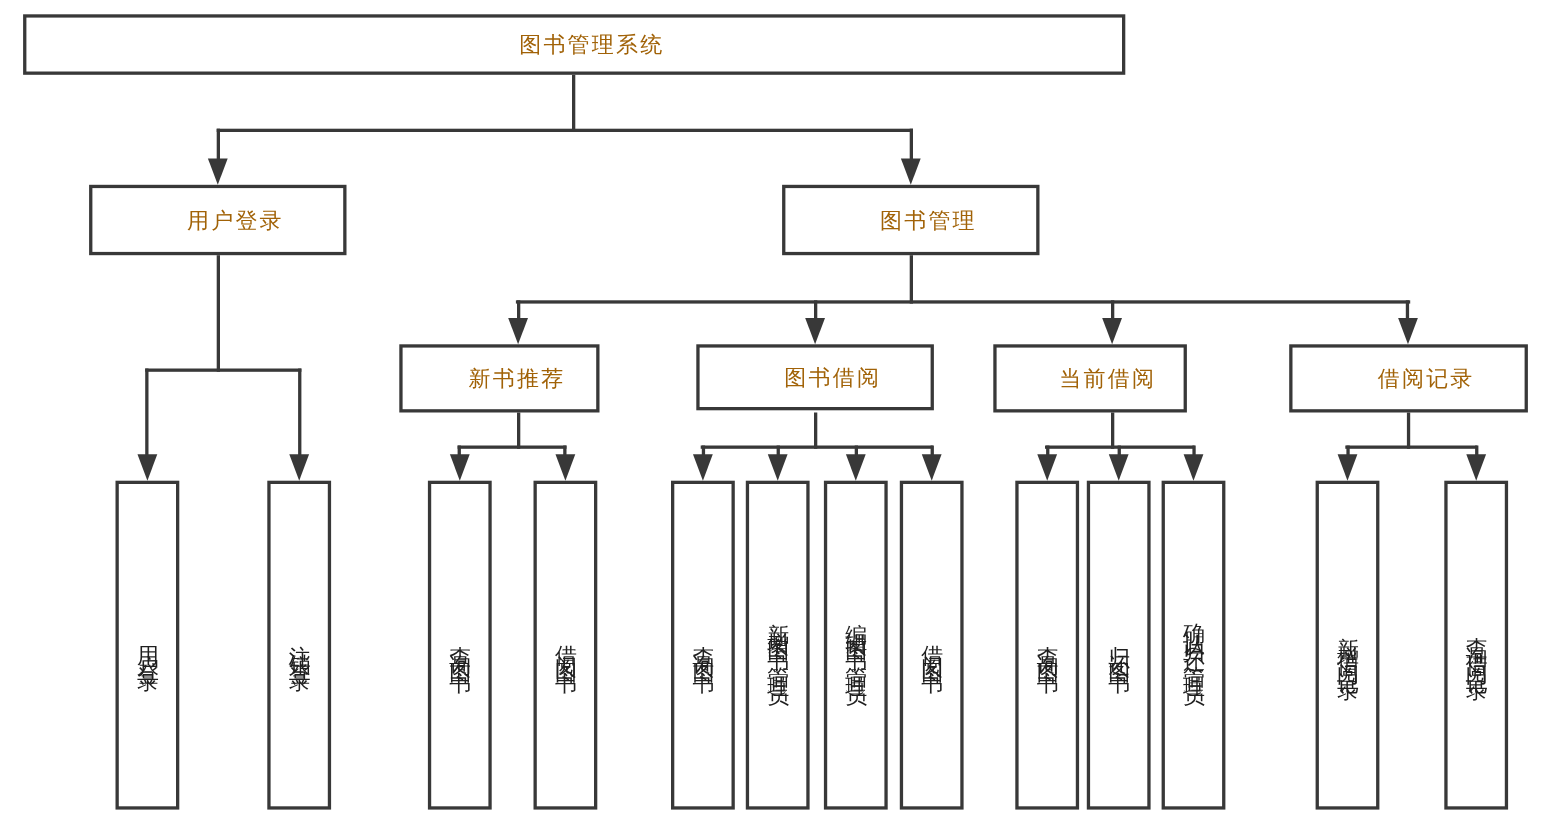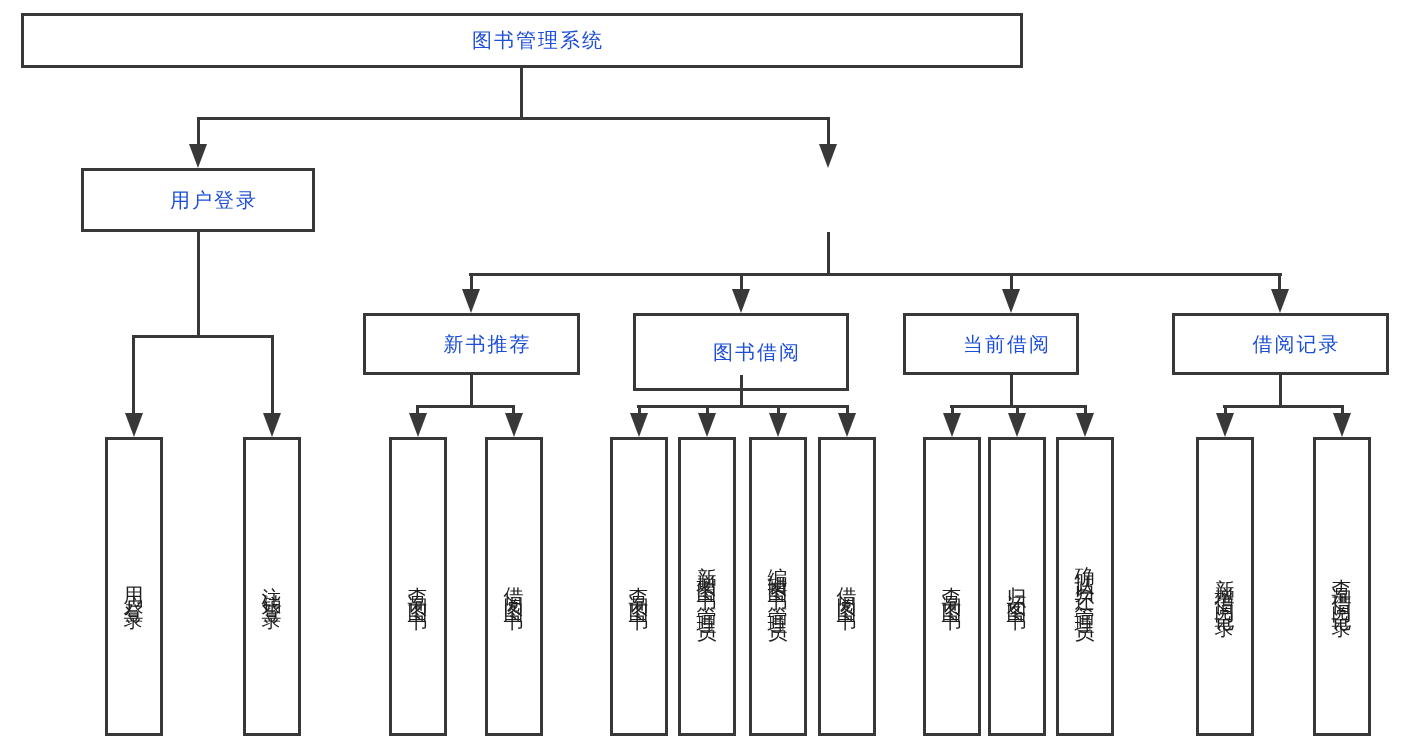--- a/index.html
+++ b/index.html
@@ -4,21 +4,21 @@
 <style>
   html,body{margin:0;padding:0;}
   body{
     width:1405px;height:747px;background:#ffffff;overflow:hidden;position:relative;
     font-family:"Liberation Sans","DejaVu Sans",sans-serif;
   }
   .stage{position:absolute;left:0;top:0;width:1405px;height:747px;}
   .box{
     position:absolute;box-sizing:border-box;border:3px solid #383838;background:#ffffff;
     display:flex;align-items:center;justify-content:center;
-    color:#1d4ed8;font-size:20px;letter-spacing:2px;padding-left:32px;
+    color:#a16207;font-size:20px;letter-spacing:2px;padding-left:32px;
   }
   .leaf{
     position:absolute;box-sizing:border-box;border:3px solid #383838;background:#ffffff;
     display:flex;align-items:center;justify-content:center;
   }
   .leaf span{
     writing-mode:vertical-rl;text-orientation:mixed;
     color:#1f1f1f;font-size:20px;letter-spacing:8px;line-height:1;
   }
   .vl,.hl{position:absolute;background:#383838;}
@@ -40,26 +40,29 @@
 <div class="stage">
 
   <div class="box" style="left:21px;top:13px;width:1002px;height:55px;">
     <span>图书管理系统</span>
   </div>
 
   <div class="box" style="left:81px;top:168px;width:234px;height:64px;">
     <span>用户登录</span>
   </div>
 
+  <div class="box" style="left:711px;top:168px;width:234px;height:64px;">
+    <span>图书管理</span>
+  </div>
 
-  <div class="box" style="left:363px;top:313px;width:217px;height:62px;">
+  <div class="box" style="left:363px;top:313px;width:182px;height:62px;">
     <span>新书推荐</span>
   </div>
 
-  <div class="box" style="left:633px;top:313px;width:216px;height:78px;">
+  <div class="box" style="left:633px;top:313px;width:216px;height:60px;">
     <span>图书借阅</span>
   </div>
 
   <div class="box" style="left:903px;top:313px;width:176px;height:62px;">
     <span>当前借阅</span>
   </div>
 
   <div class="box" style="left:1172px;top:313px;width:217px;height:62px;">
     <span>借阅记录</span>
   </div>

